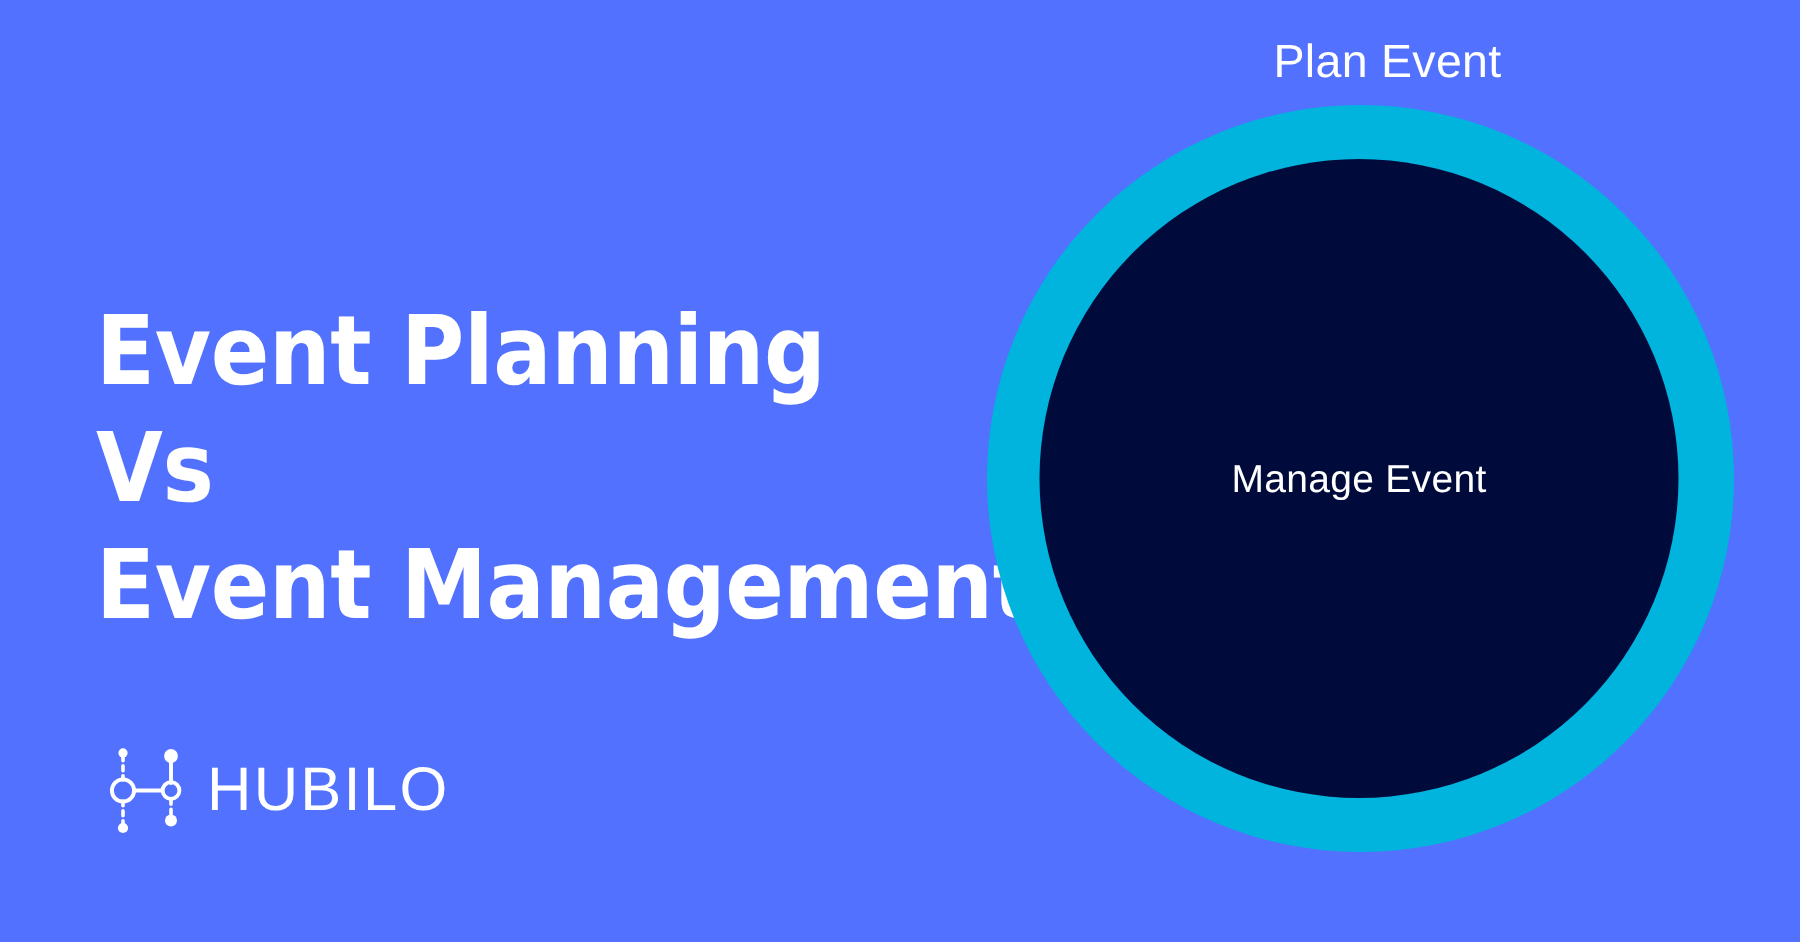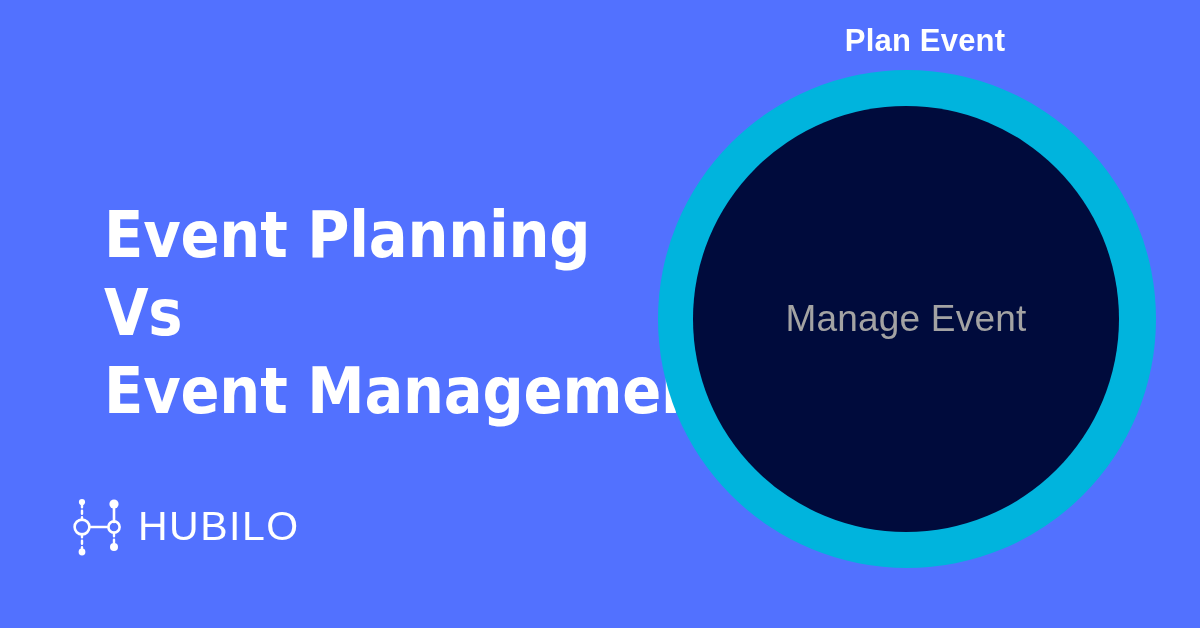--- a/index.html
+++ b/index.html
@@ -29,21 +29,20 @@
   }
   .headline-line {
     font-family: "DejaVu Sans Condensed", "DejaVu Sans", "Liberation Sans", sans-serif;
     font-weight: 700;
     font-stretch: condensed;
     font-size: 64px;
     line-height: 78px;
     letter-spacing: -0.2px;
     color: #ffffff;
     white-space: nowrap;
-    margin-left: 40px;
   }
 
   
   .logo {
     position: absolute;
     left: 64px;
     top: 494px;
     display: flex;
     align-items: center;
     gap: 8px;
@@ -93,32 +92,32 @@
     position: absolute;
     left: 0;
     top: 0;
     width: 426px;
     height: 426px;
     display: flex;
     align-items: center;
     justify-content: center;
     font-family: "Liberation Sans", sans-serif;
     font-weight: 400;
-    font-size: 37px;
-    color: #a3a3a3;
+    font-size: 26px;
+    color: #ffffff;
     letter-spacing: 0.2px;
   }
   .outer-label {
     position: absolute;
     left: 765px;
     top: 24px;
     width: 320px;
     text-align: center;
     font-family: "Liberation Sans", sans-serif;
-    font-weight: 700;
+    font-weight: 400;
     font-size: 31px;
     color: #ffffff;
     letter-spacing: 0.2px;
     line-height: 1.1;
   }
 </style>
 </head>
 <body>
 
 <div id="canvas">

